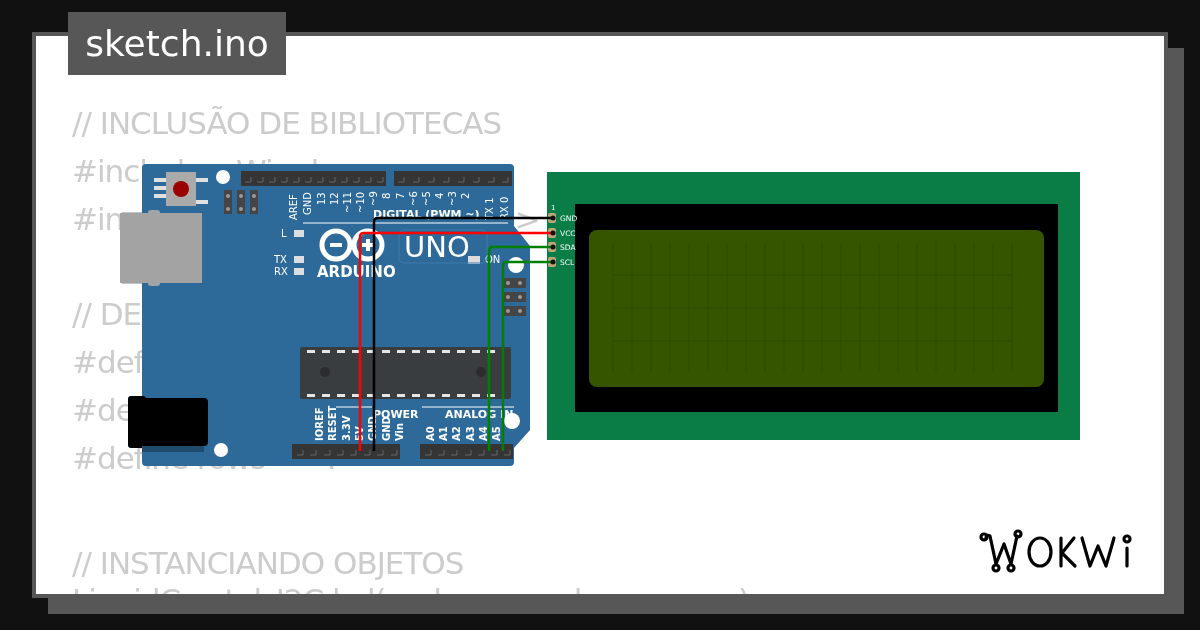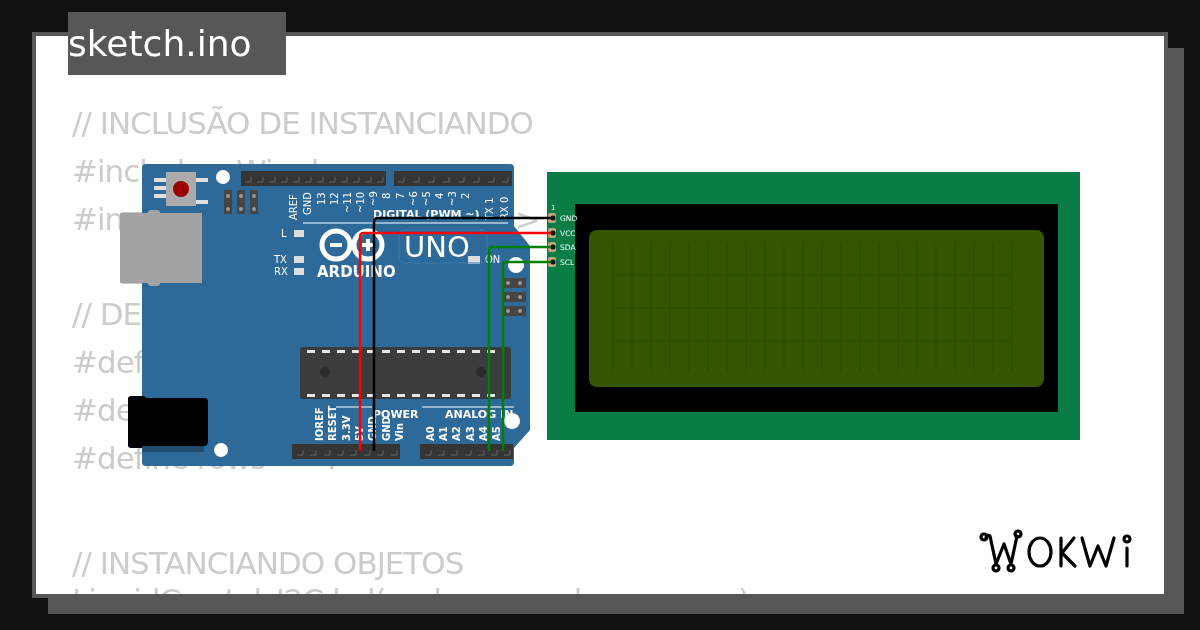--- a/index.html
+++ b/index.html
@@ -1,31 +1,31 @@
 <!DOCTYPE html>
 <html><head>
 <meta charset="utf-8">
 <style>
   html, body { margin:0; padding:0; }
   body { width:1200px; height:630px; background:#111111; position:relative; overflow:hidden; font-family:"Liberation Sans", sans-serif; }
   .shadow { position:absolute; left:48px; top:48px; width:1136px; height:566px; background:#575757; }
   .card { position:absolute; left:32px; top:32px; width:1128px; height:558px; background:#ffffff; border:4px solid #575757; overflow:hidden; }
-  .badge { position:absolute; left:68px; top:12px; width:218px; height:63px; background:#575757; color:#ffffff; font-family:"DejaVu Sans", sans-serif; font-size:36px; line-height:63px; text-align:left; z-index:5; }
+  .badge { position:absolute; left:68px; top:12px; width:218px; height:63px; background:#575757; color:#ffffff; font-family:"DejaVu Sans", sans-serif; font-size:36px; line-height:63px; text-align:center; z-index:5; }
   .code { position:absolute; left:36px; top:0; font-family:"DejaVu Sans", sans-serif; font-size:31px; color:#cccccc; white-space:pre; letter-spacing:-1px; }
   .code div { position:absolute; left:0; white-space:pre; }
   .stage { position:absolute; left:0; top:0; width:1200px; height:630px; z-index:3; }
   .wokwi { position:absolute; left:978px; top:528px; z-index:4; }
 </style>
 </head>
 <body>
 
 <div class="shadow"></div>
 <div class="card">
   <div class="code">
-    <div style="top:69px">// INCLUSÃO DE INSTANCIANDO</div>
+    <div style="top:69px">// INCLUSÃO DE BIBLIOTECAS</div>
     <div style="top:117px">#include &lt;Wire.h&gt;</div>
     <div style="top:165px">#include &lt;LiquidCrystal_I2C.h&gt;</div>
     <div style="top:260px">// DEFINIÇÕES</div>
     <div style="top:308px">#define endereco  0x27</div>
     <div style="top:356px">#define colunas   20</div>
     <div style="top:404px">#define rows      4</div>
     <div style="top:509px">// INSTANCIANDO OBJETOS</div>
     <div style="top:546px">LiquidCrystal_I2C lcd(endereco, colunas, rows);</div>
   </div>
 </div>

